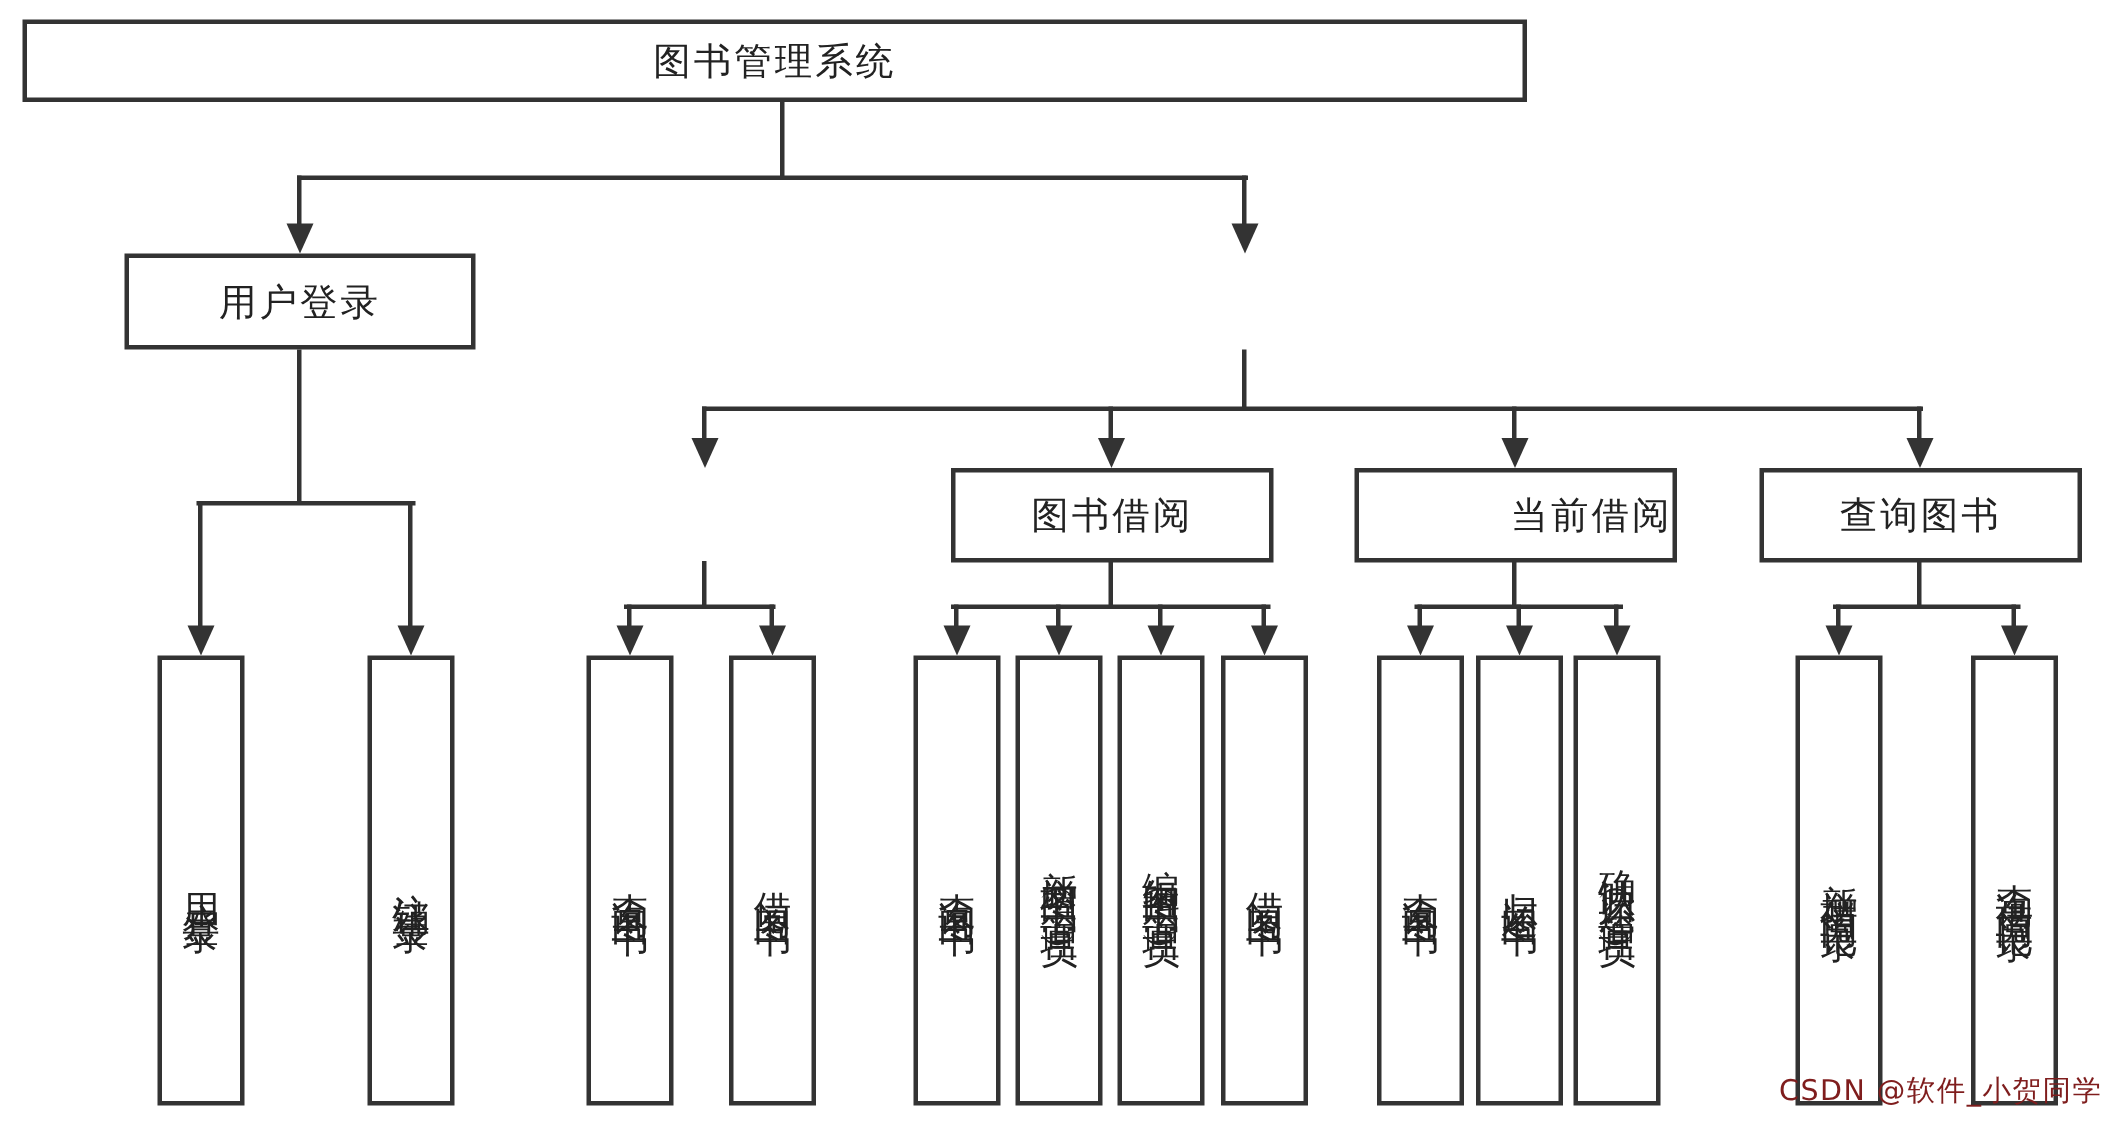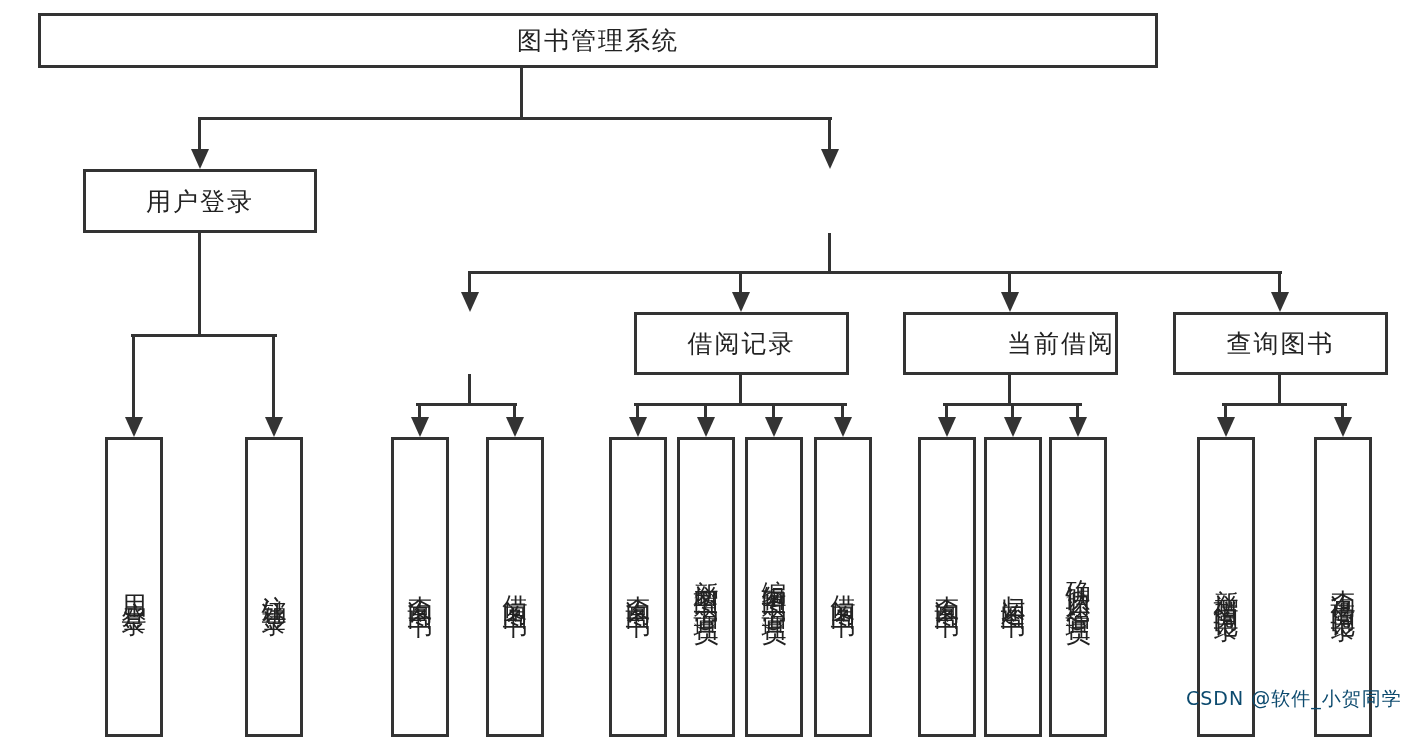--- a/index.html
+++ b/index.html
@@ -18,30 +18,30 @@
     writing-mode:vertical-rl;text-orientation:mixed;
     letter-spacing:6px;line-height:1;white-space:nowrap;
   }
   .line{position:absolute;background:#333333;}
   .arrow{
     position:absolute;width:0;height:0;
     border-left:9px solid transparent;border-right:9px solid transparent;
     border-top:20px solid #333333;
   }
   .watermark{
-    position:absolute;left:1186px;top:686px;font-size:19px;color:#0c4a6e;
+    position:absolute;left:1186px;top:714px;font-size:19px;color:#7f1d1d;
     letter-spacing:1px;white-space:nowrap;
   }
 </style>
 </head>
 <body>
 
 <div class="stage">
 
-  <div class="box hbox" style="left:38px;top:13px;width:1120px;height:55px;">
+  <div class="box hbox" style="left:15px;top:13px;width:1003px;height:55px;">
     <span>图书管理系统</span>
   </div>
 
   <div class="line" style="left:520px;top:68px;width:3px;height:50px;"></div>
   <div class="line" style="left:198px;top:117px;width:634px;height:3px;"></div>
   <div class="line" style="left:198px;top:117px;width:3px;height:33px;"></div>
   <div class="arrow" style="left:191px;top:149px;"></div>
   <div class="line" style="left:828px;top:117px;width:3px;height:33px;"></div>
   <div class="arrow" style="left:821px;top:149px;"></div>
 
@@ -61,21 +61,21 @@
   <div class="line" style="left:468px;top:271px;width:3px;height:22px;"></div>
   <div class="arrow" style="left:461px;top:292px;"></div>
   <div class="line" style="left:739px;top:271px;width:3px;height:22px;"></div>
   <div class="arrow" style="left:732px;top:292px;"></div>
   <div class="line" style="left:1008px;top:271px;width:3px;height:22px;"></div>
   <div class="arrow" style="left:1001px;top:292px;"></div>
   <div class="line" style="left:1278px;top:271px;width:3px;height:22px;"></div>
   <div class="arrow" style="left:1271px;top:292px;"></div>
 
   <div class="box hbox" style="left:634px;top:312px;width:215px;height:63px;">
-    <span>借阅记录</span>
+    <span>图书借阅</span>
   </div>
   <div class="box hbox" style="left:903px;top:312px;width:215px;height:63px;justify-content:flex-end;">
     <span>当前借阅</span>
   </div>
   <div class="box hbox" style="left:1173px;top:312px;width:215px;height:63px;">
     <span>查询图书</span>
   </div>
 
   <div class="line" style="left:468px;top:374px;width:3px;height:32px;"></div>
   <div class="line" style="left:416px;top:403px;width:101px;height:3px;"></div>

